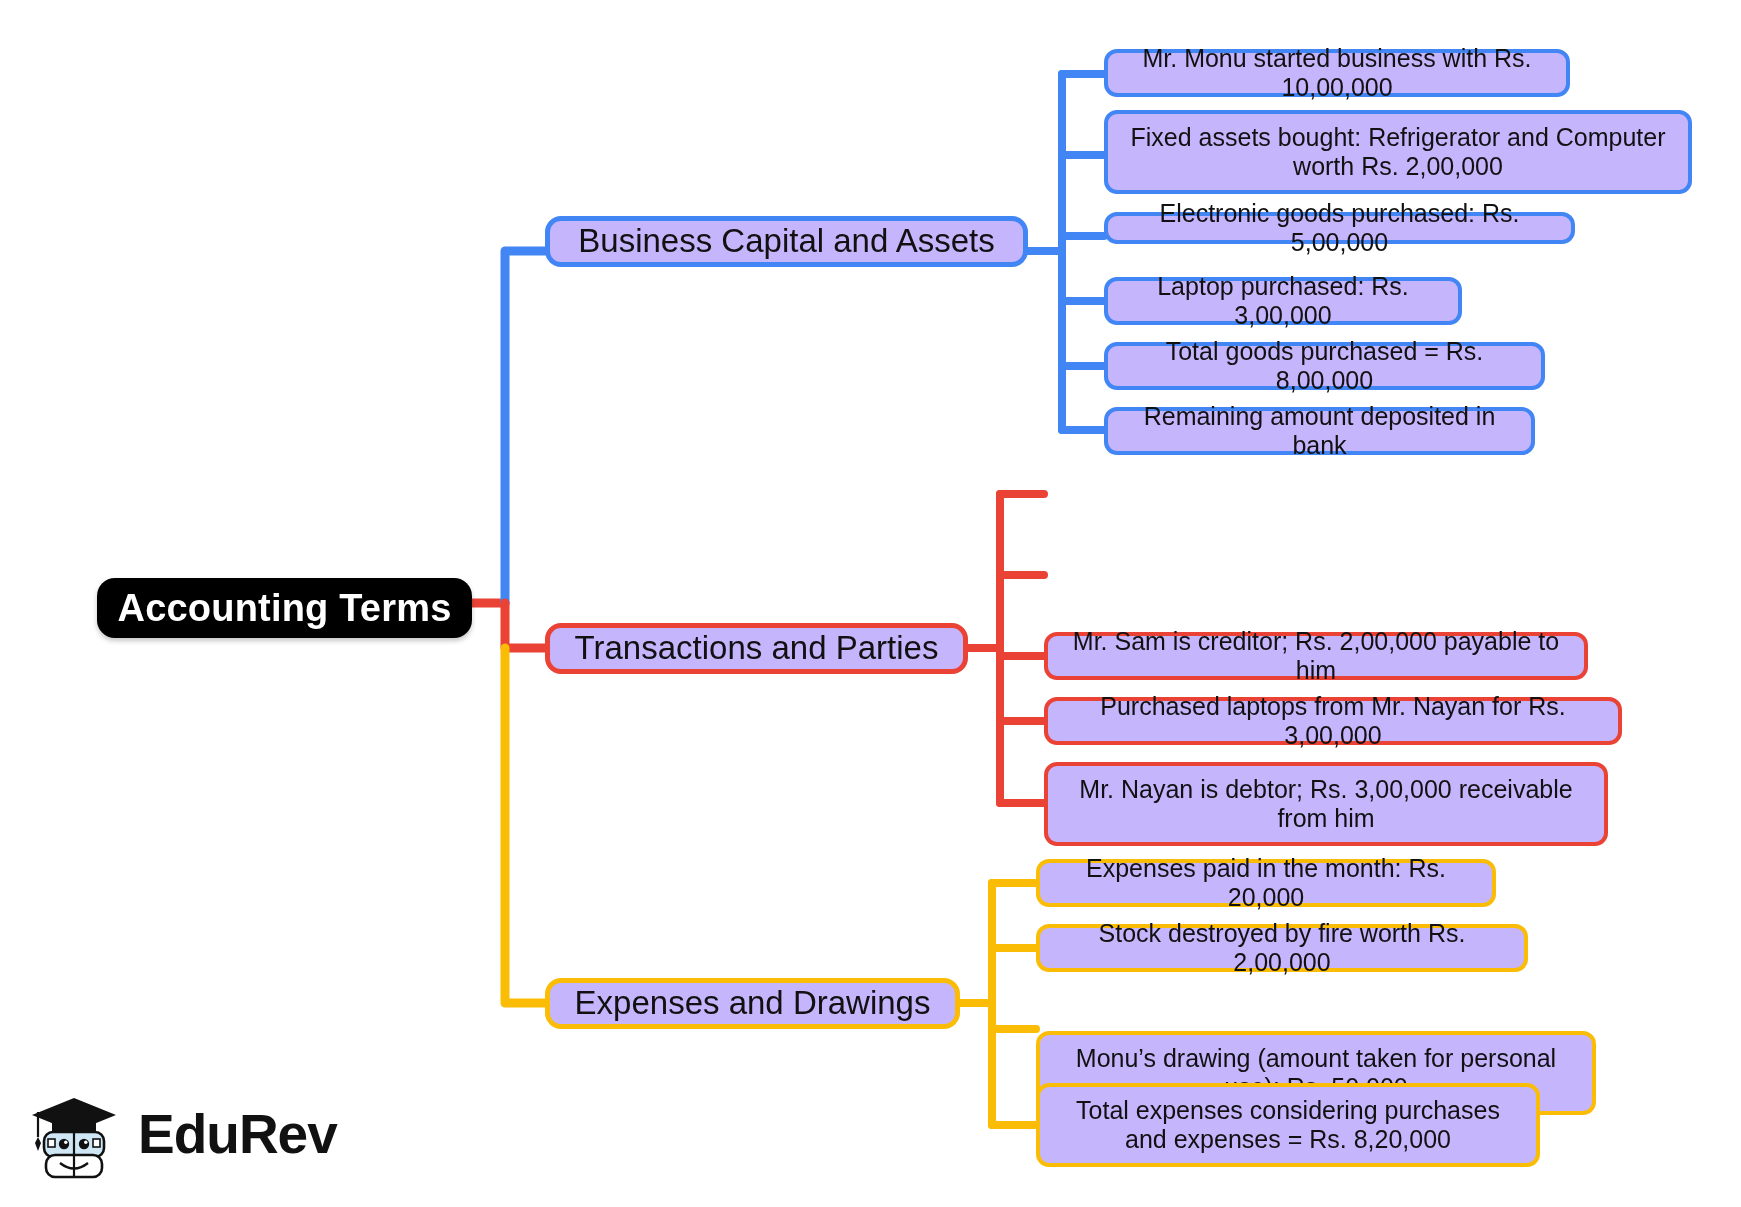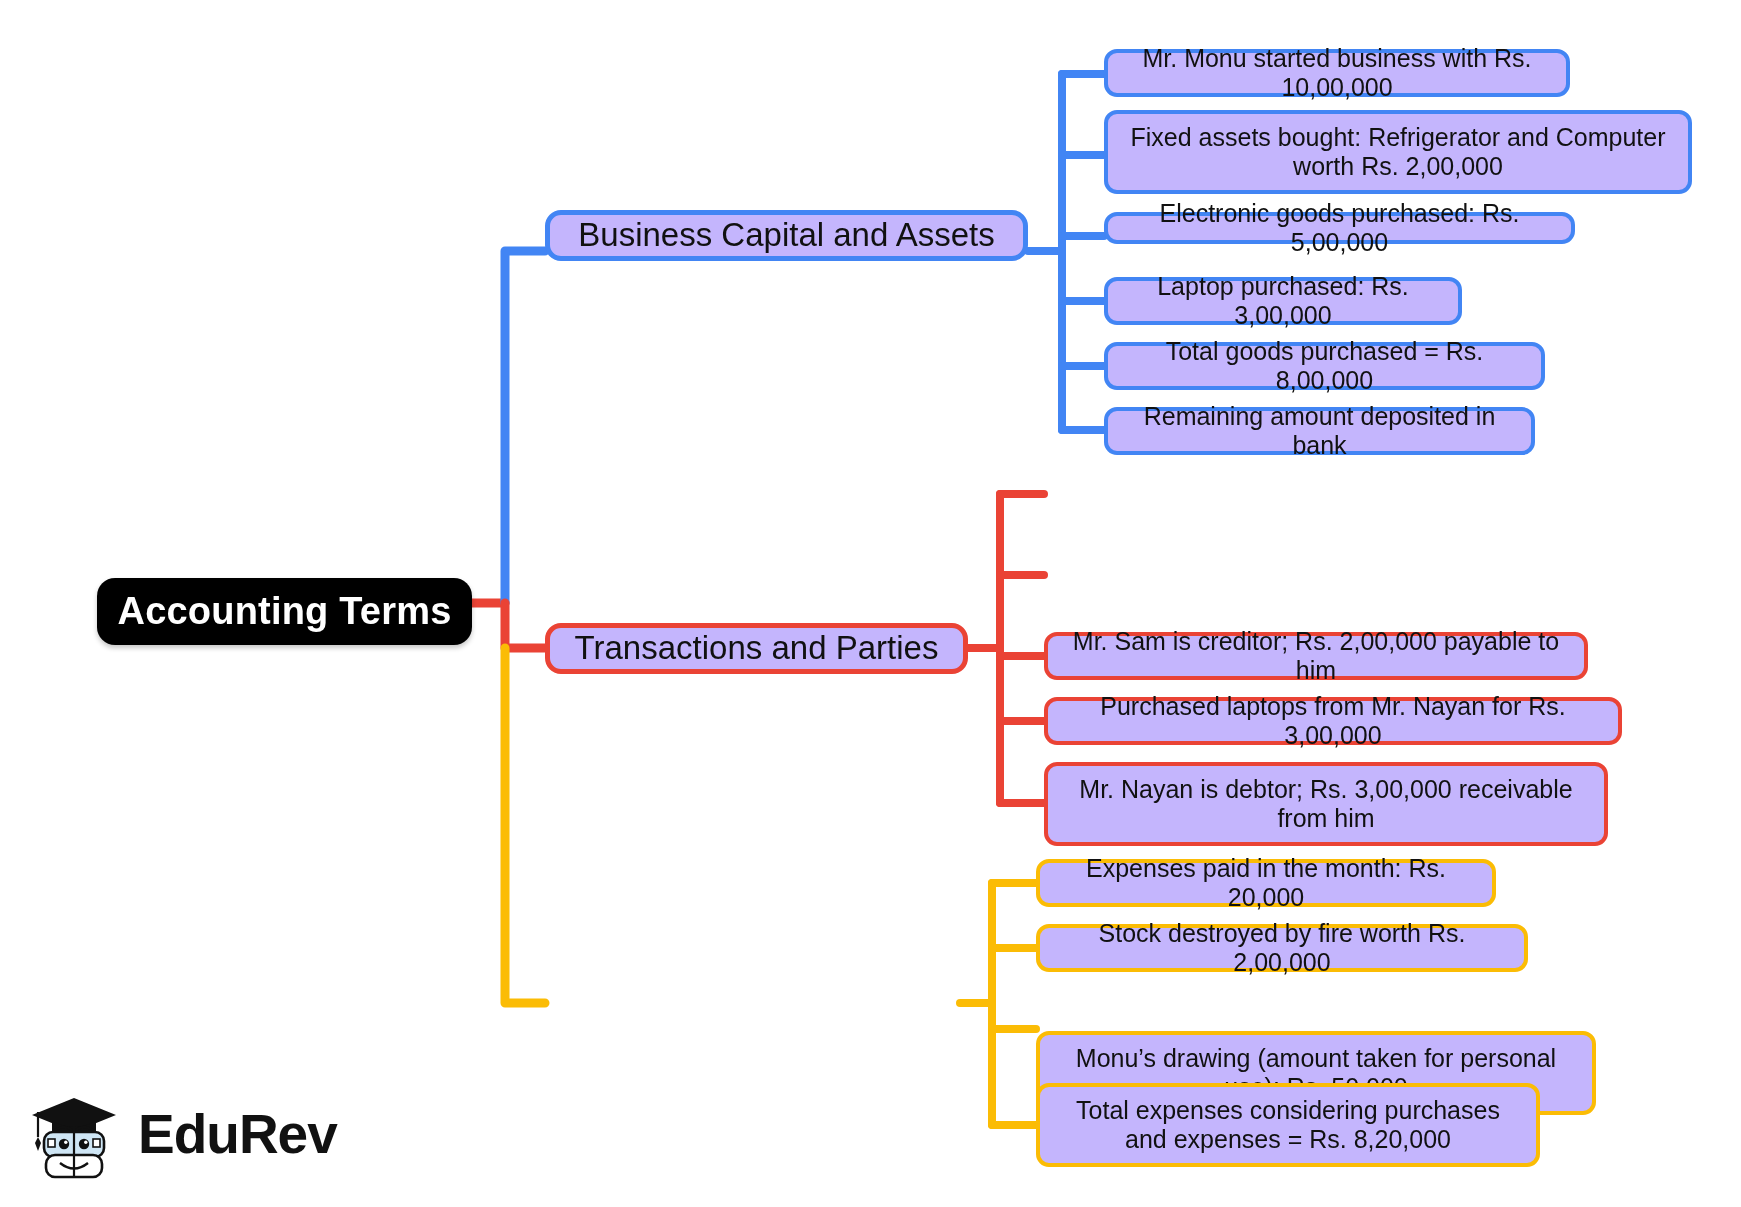--- a/index.html
+++ b/index.html
@@ -130,25 +130,25 @@
     <path fill="none" stroke="#EA4335" stroke-width="8" stroke-linecap="round" d="M 1000 803 L 1044 803"></path>
 
     <path fill="none" stroke="#FBBC05" stroke-width="8" stroke-linecap="round" stroke-linejoin="round" d="M 960 1003 L 992 1003"></path>
     <path fill="none" stroke="#FBBC05" stroke-width="8" stroke-linecap="round" stroke-linejoin="round" d="M 992 883 L 992 1125"></path>
     <path fill="none" stroke="#FBBC05" stroke-width="8" stroke-linecap="round" d="M 992 883 L 1036 883"></path>
     <path fill="none" stroke="#FBBC05" stroke-width="8" stroke-linecap="round" d="M 992 948 L 1036 948"></path>
     <path fill="none" stroke="#FBBC05" stroke-width="8" stroke-linecap="round" d="M 992 1029 L 1036 1029"></path>
     <path fill="none" stroke="#FBBC05" stroke-width="8" stroke-linecap="round" d="M 992 1125 L 1036 1125"></path>
   </svg>
 
-  <div class="node root" style="left:97px; top:578px; width:375px; height:67px;">
+  <div class="node root" style="left:97px; top:578px; width:375px; height:60px;">
     <span>Accounting Terms</span>
   </div>
 
-  <div class="node branch blue" style="left:545px; top:210px; width:483px; height:51px;">
+  <div class="node branch blue" style="left:545px; top:216px; width:483px; height:51px;">
     <span>Business Capital and Assets</span>
   </div>
 
   <div class="node leaf blue" style="left:1104px; top:49px; width:466px; height:48px;">
     <span>Mr. Monu started business with Rs. 10,00,000</span>
   </div>
   <div class="node leaf blue" style="left:1104px; top:110px; width:588px; height:84px;">
     <span>Fixed assets bought: Refrigerator and Computer worth Rs. 2,00,000</span>
   </div>
   <div class="node leaf blue" style="left:1104px; top:212px; width:471px; height:32px;">
@@ -171,20 +171,23 @@
   <div class="node leaf red" style="left:1044px; top:632px; width:544px; height:48px;">
     <span>Mr. Sam is creditor; Rs. 2,00,000 payable to him</span>
   </div>
   <div class="node leaf red" style="left:1044px; top:697px; width:578px; height:48px;">
     <span>Purchased laptops from Mr. Nayan for Rs. 3,00,000</span>
   </div>
   <div class="node leaf red" style="left:1044px; top:762px; width:564px; height:84px;">
     <span>Mr. Nayan is debtor; Rs. 3,00,000 receivable from him</span>
   </div>
 
+  <div class="node branch yellow" style="left:545px; top:978px; width:415px; height:51px;">
+    <span>Expenses and Drawings</span>
+  </div>
 
   <div class="node leaf yellow" style="left:1036px; top:859px; width:460px; height:48px;">
     <span>Expenses paid in the month: Rs. 20,000</span>
   </div>
   <div class="node leaf yellow" style="left:1036px; top:924px; width:492px; height:48px;">
     <span>Stock destroyed by fire worth Rs. 2,00,000</span>
   </div>
   <div class="node leaf yellow" style="left:1036px; top:987px; width:560px; height:84px;margin-top:44px;">
     <span>Monu’s drawing (amount taken for personal use): Rs. 50,000</span>
   </div>

